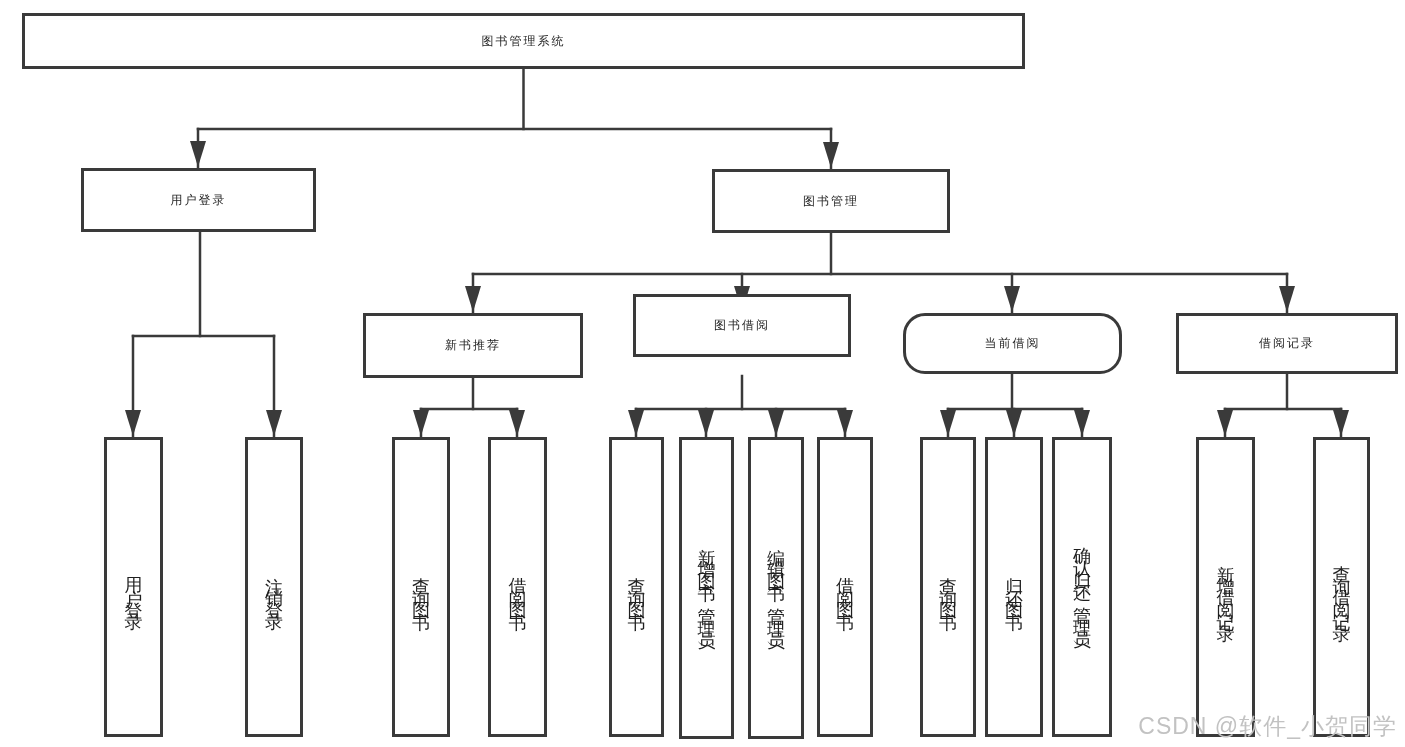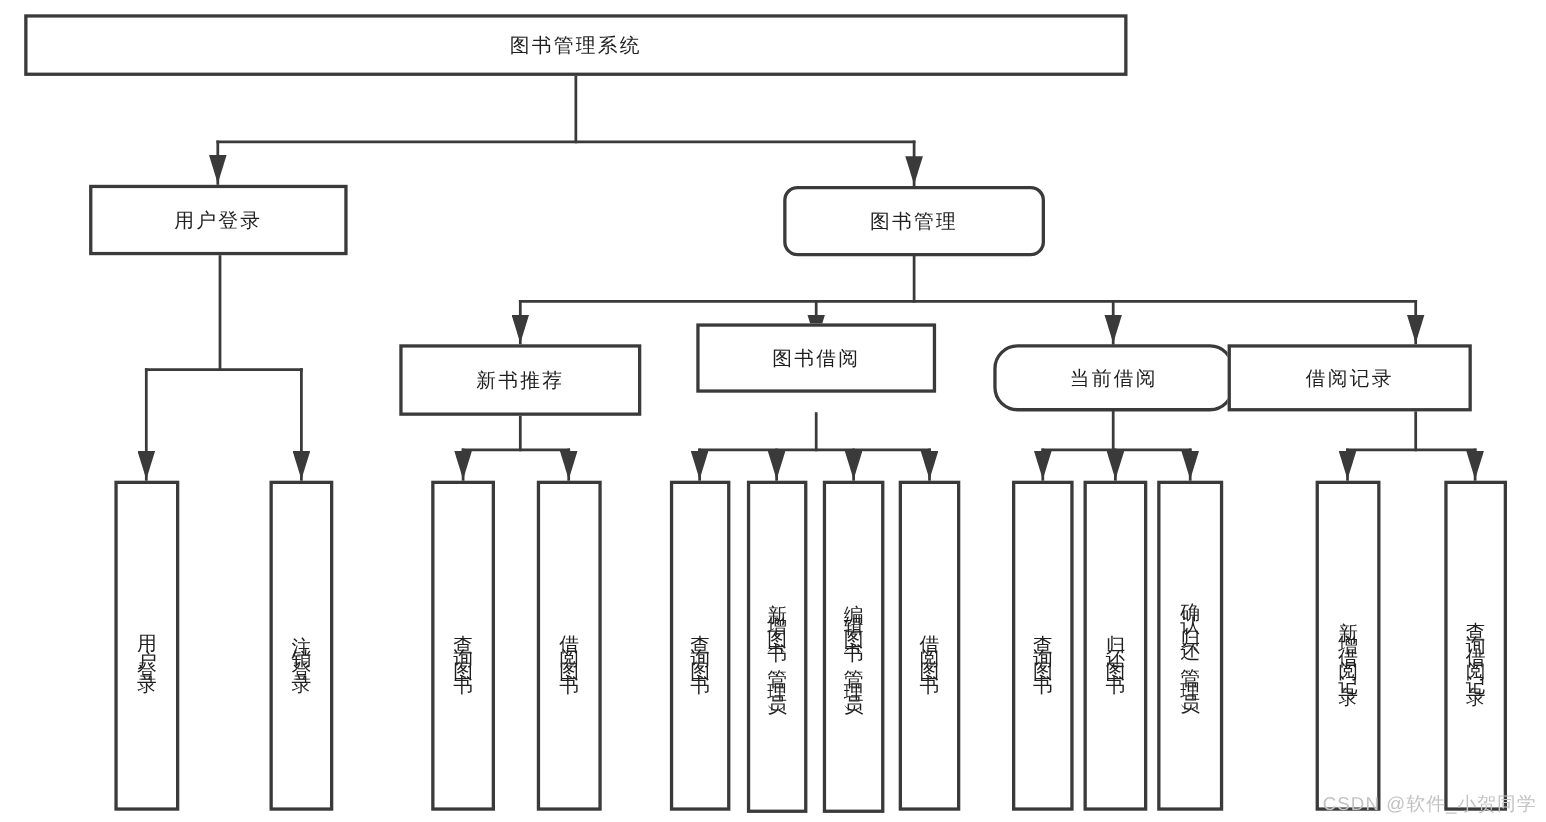--- a/index.html
+++ b/index.html
@@ -6,28 +6,28 @@
   .canvas {
     position:relative; width:1405px; height:747px; background:#ffffff;
     font-family:"Liberation Sans","DejaVu Sans",sans-serif; overflow:hidden;
   }
   .connectors { position:absolute; left:0; top:0; width:1405px; height:747px; }
   .node {
     position:absolute; background:#ffffff; border:3px solid #3a3a3a;
     box-sizing:border-box; display:flex; align-items:center; justify-content:center;
     color:#1f1f1f;
   }
-  .node.h { font-size:18px; letter-spacing:2px; white-space:nowrap; }
+  .node.h { font-size:12px; letter-spacing:2px; white-space:nowrap; }
   .node.v {
     writing-mode:vertical-rl; text-orientation:mixed;
     font-size:18px; letter-spacing:12px; line-height:1.0;
   }
   .watermark {
     position:absolute; right:8px; bottom:5px;
-    font-size:17px; color:#c2c2c2; letter-spacing:1px; white-space:nowrap;
+    font-size:23px; color:#c2c2c2; letter-spacing:1px; white-space:nowrap;
   }
 </style>
 </head>
 <body>
 
 <div class="canvas">
 
   <svg class="connectors" viewBox="0 0 1405 747" xmlns="http://www.w3.org/2000/svg">
     <defs>
       <marker id="ah" markerUnits="userSpaceOnUse" markerWidth="26" markerHeight="16" refX="26" refY="8" orient="auto">
@@ -74,26 +74,26 @@
       <line x1="1287" y1="374" x2="1287" y2="409"></line>
       <line x1="1225" y1="409" x2="1341" y2="409"></line>
       <line x1="1225" y1="409" x2="1225" y2="436" marker-end="url(#ah)"></line>
       <line x1="1341" y1="409" x2="1341" y2="436" marker-end="url(#ah)"></line>
     </g>
   </svg>
 
   <div class="node h" style="left:22px; top:13px; width:1003px; height:56px;">图书管理系统</div>
 
   <div class="node h" style="left:81px; top:168px; width:235px; height:64px;">用户登录</div>
-  <div class="node h" style="left:712px; top:169px; width:238px; height:64px;border-radius:13px;">图书管理</div>
+  <div class="node h" style="left:712px; top:169px; width:238px; height:64px;">图书管理</div>
 
   <div class="node h" style="left:363px; top:313px; width:220px; height:65px;">新书推荐</div>
   <div class="node h" style="left:633px; top:294px; width:218px; height:63px;">图书借阅</div>
   <div class="node h" style="left:903px; top:313px; width:219px; height:61px;border-radius:22px;">当前借阅</div>
-  <div class="node h" style="left:1116px; top:313px; width:222px; height:61px;">借阅记录</div>
+  <div class="node h" style="left:1176px; top:313px; width:222px; height:61px;">借阅记录</div>
 
   <div class="node v" style="left:104px; top:437px; width:59px; height:300px;">用户登录</div>
   <div class="node v" style="left:245px; top:437px; width:58px; height:300px;">注销登录</div>
 
   <div class="node v" style="left:392px; top:437px; width:58px; height:300px;">查询图书</div>
   <div class="node v" style="left:488px; top:437px; width:59px; height:300px;">借阅图书</div>
 
   <div class="node v" style="left:609px; top:437px; width:55px; height:300px;">查询图书</div>
   <div class="node v" style="left:679px; top:437px; width:55px; height:302px;">新增图书（管理员）</div>
   <div class="node v" style="left:748px; top:437px; width:56px; height:302px;">编辑图书（管理员）</div>

